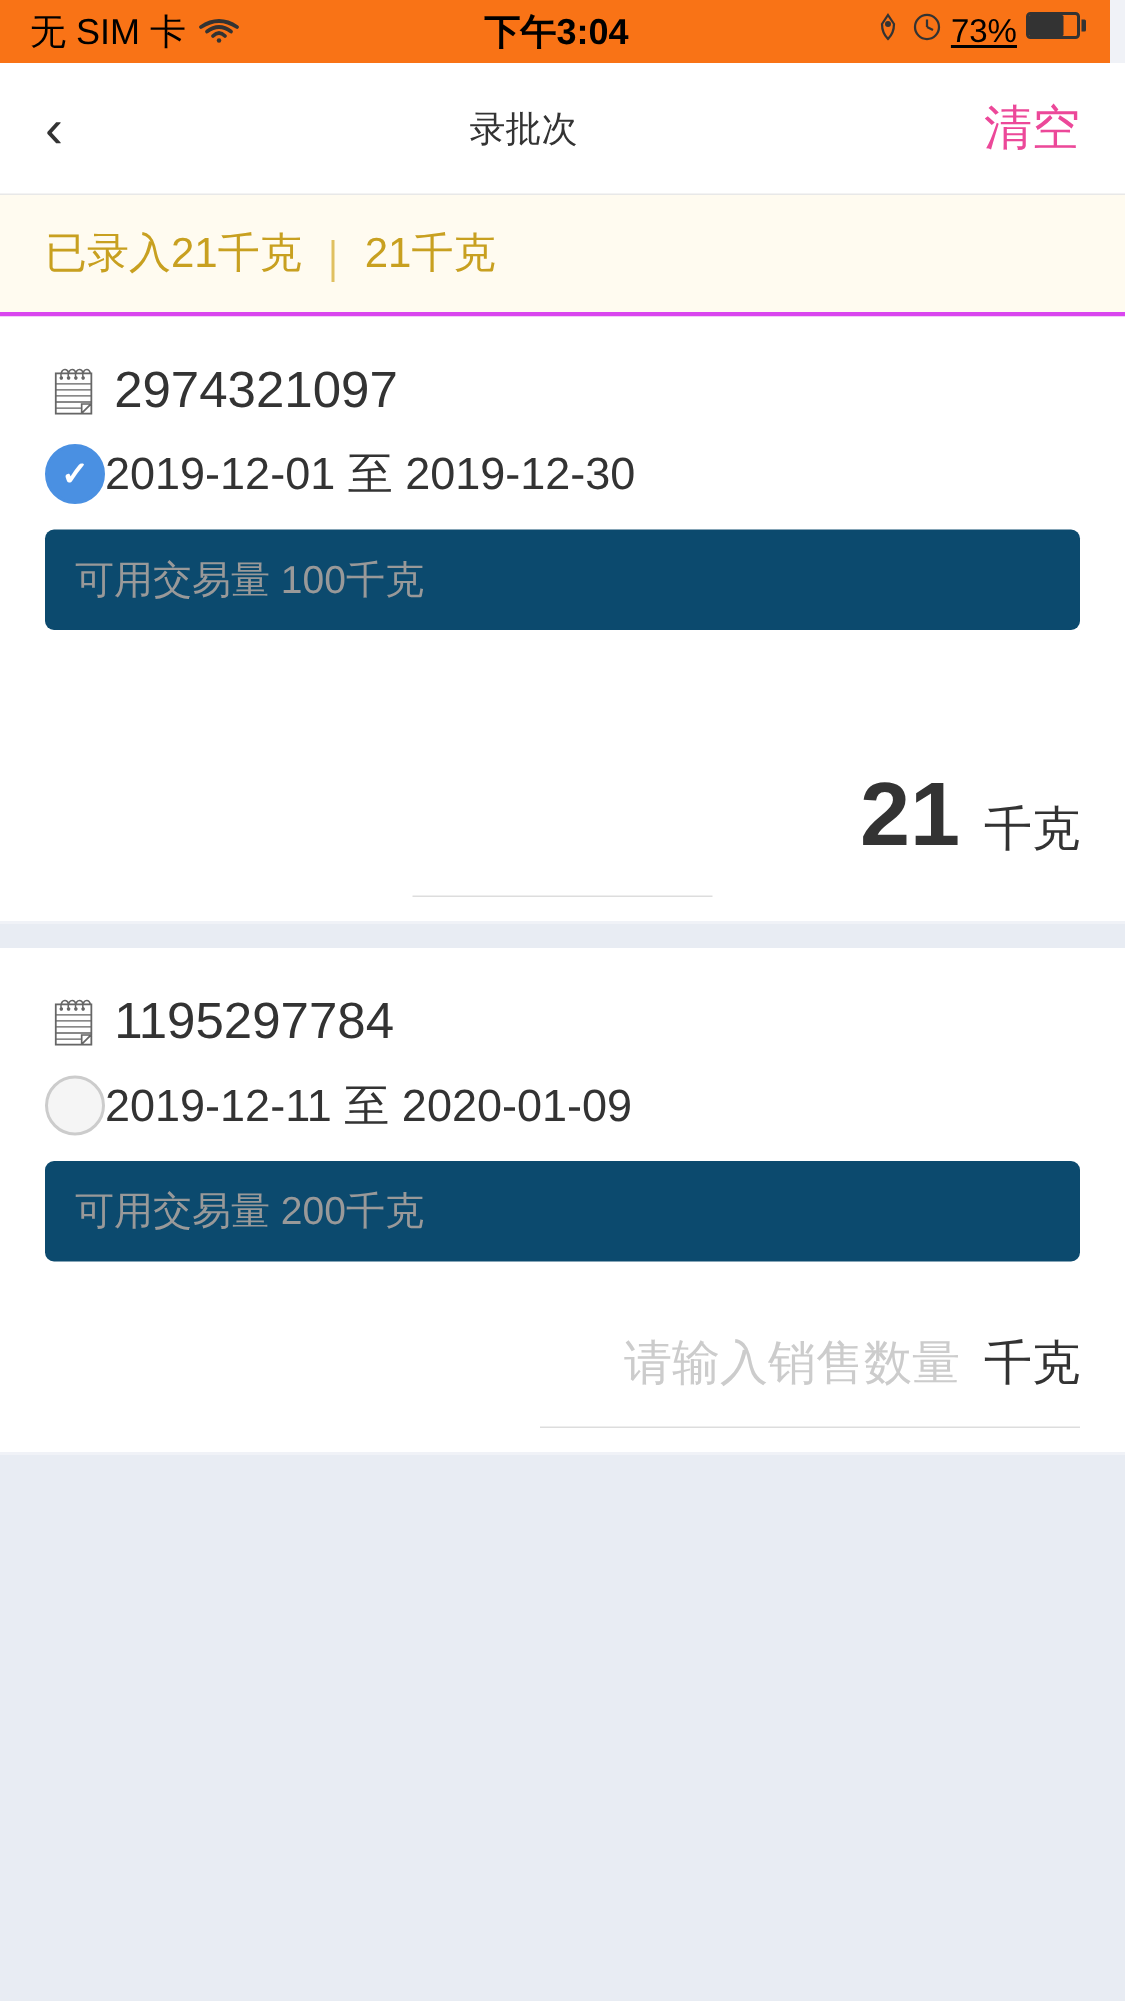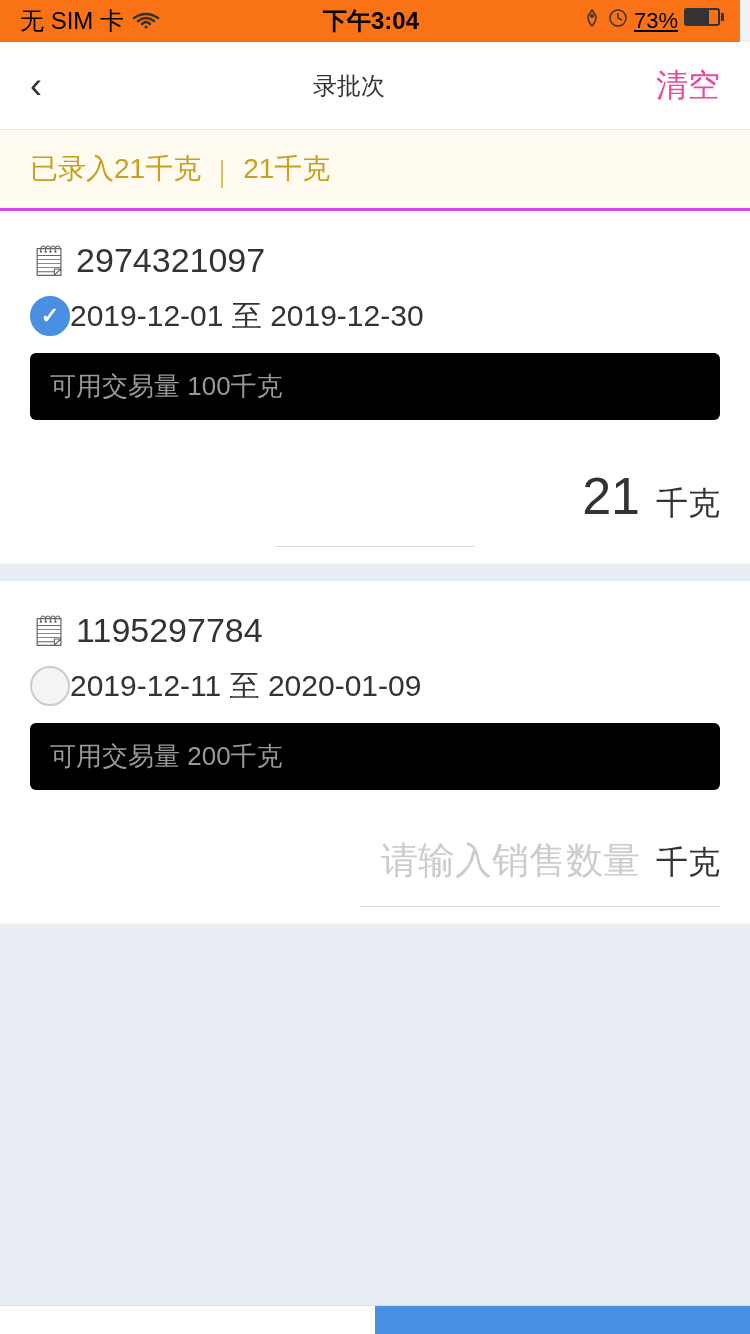--- a/index.html
+++ b/index.html
@@ -172,41 +172,42 @@
       font-size: 22px;
       font-weight: bold;
     }
     .date-text {
       font-size: 30px;
       color: #333;
     }
 
     
     .avail-box {
-      background: #000000;
+      background: #0c4a6e;
       border-radius: 6px;
       padding: 16px 20px;
       margin: 0 0 16px 0;
     }
     .avail-text {
       font-size: 26px;
       color: #999;
     }
 
     
     .qty-row {
       display: flex;
       align-items: baseline;
       justify-content: flex-end;
       padding: 10px 30px 20px 30px;
     }
     .qty-value {
-      font-size: 52px;
-      color: #333;
-      font-weight: 400;
+      font-size: 60px;
+      color: #333;
+      font-weight: 700;
+      margin-top: 42px;
     }
     .qty-unit {
       font-size: 32px;
       color: #333;
       margin-left: 16px;
     }
     .qty-divider {
       width: 200px;
       height: 1px;
       background: #ddd;
@@ -222,21 +223,21 @@
     }
 
     
     .input-row {
       display: flex;
       align-items: baseline;
       justify-content: flex-end;
       padding: 10px 30px 20px 30px;
     }
     .qty-input {
-      font-size: 37px;
+      font-size: 32px;
       color: #ccc;
       text-align: right;
       flex: 1;
     }
     .input-unit {
       font-size: 32px;
       color: #333;
       margin-left: 16px;
     }
 

